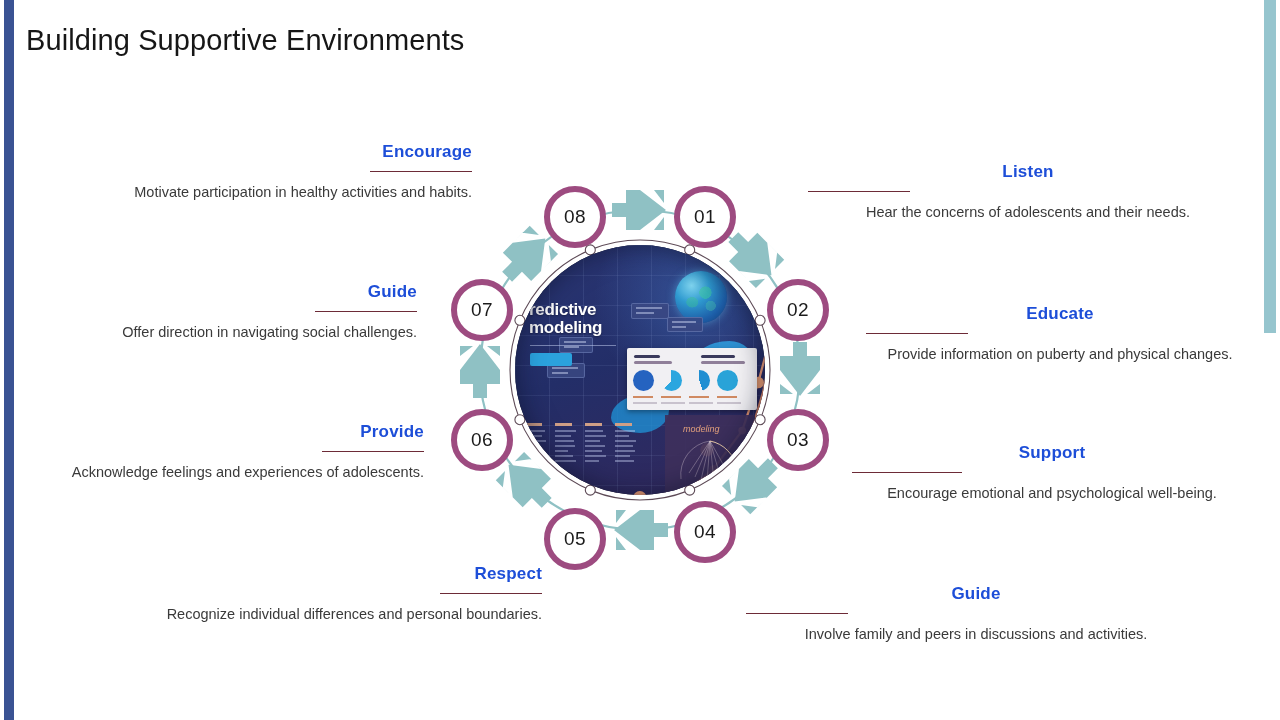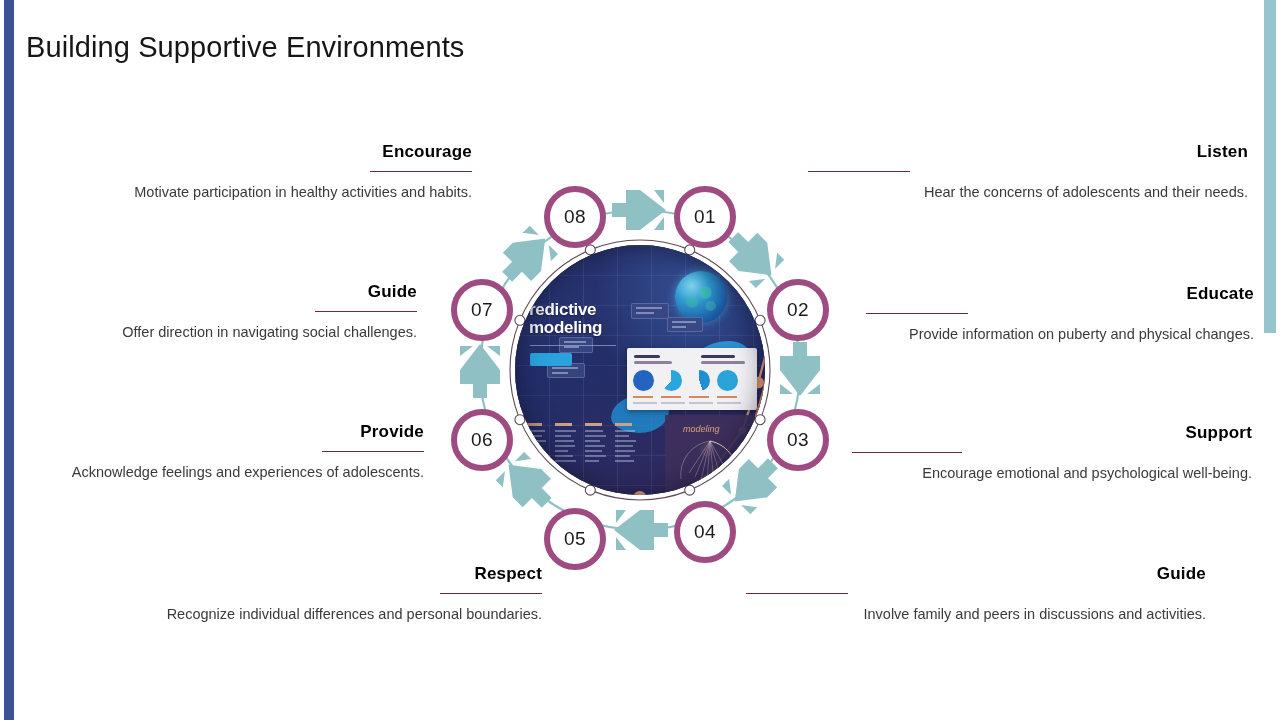--- a/index.html
+++ b/index.html
@@ -22,43 +22,43 @@
     background: #3a5393;
   }
   .bar-right {
     position: absolute; left: 1264px; top: 0;
     width: 12px; height: 333px;
     background: #96c5ce;
   }
 
   
   .title {
-    position: absolute; left: 26px; top: 31px;
+    position: absolute; left: 26px; top: 24px;
     font-size: 29px; font-weight: 400; color: #161616;
     letter-spacing: 0.1px; white-space: nowrap;
     font-family: "Liberation Sans", sans-serif;
   }
 
   
   .block { position: absolute; }
   .block .heading {
-    font-size: 17px; font-weight: bold; color: #000000;
+    font-size: 17px; font-weight: bold; color: #1d4ed8;
     letter-spacing: 0.2px; line-height: 1.1;
   }
   .block .rule {
     height: 1.5px; background: #6d2b37; margin: 9px 0 10px 0;
   }
   .block .body {
     font-size: 14.5px; color: #3a3a3a; line-height: 1.42;
     font-weight: 400;
   }
 
   .block.left { text-align: right; }
   .block.left .rule { margin-left: auto; }
-  .block.right { text-align: right; }
+  .block.right { text-align: center; margin-top: 20px; }
   .block.right .rule { margin-right: auto; }
 
   
   #blk-encourage { left: 30px;  top: 143px; width: 442px; }
   #blk-encourage .rule { width: 102px; }
   #blk-guide     { left: 30px;  top: 283px; width: 387px; }
   #blk-guide     .rule { width: 102px; }
   #blk-validate  { left: 30px;  top: 423px; width: 394px; }
   #blk-validate  .rule { width: 102px; }
   #blk-respect   { left: 30px;  top: 565px; width: 512px; }

